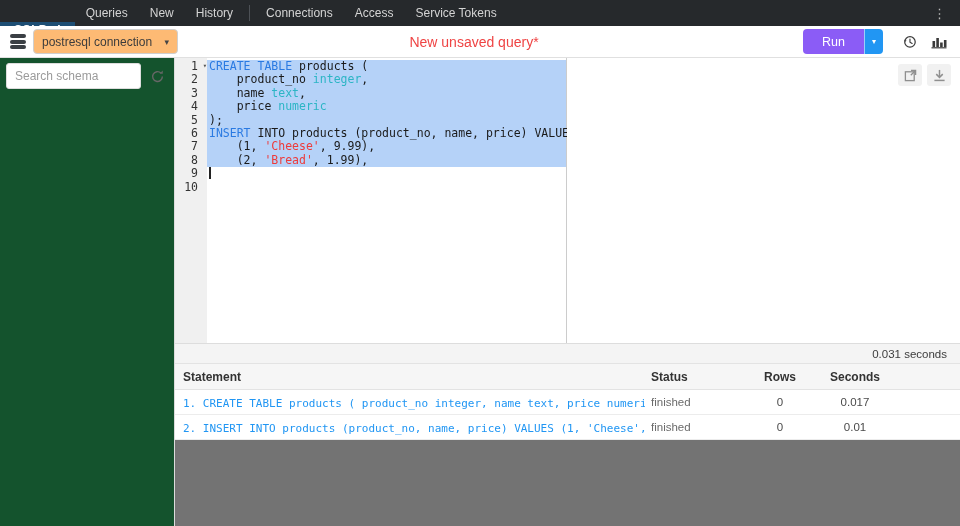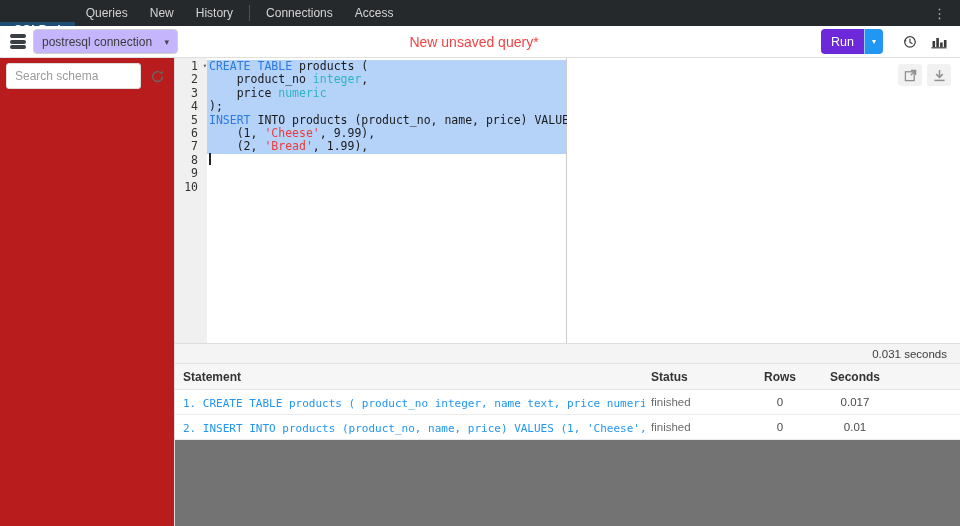--- a/index.html
+++ b/index.html
@@ -17,40 +17,40 @@
   .nav-spacer { flex:1; }
   .kebab { display:flex; align-items:center; padding:0 14px; color:#b9b9b9; font-size:13px;
            cursor:pointer; letter-spacing:0; }
 
   
   .toolbar { height:32px; background:#fff; border-bottom:1px solid #e0e0e0; display:flex;
              align-items:center; padding:0 10px; flex-shrink:0; position:relative; }
   .db-icon { width:16px; height:15px; margin-right:7px; display:flex; flex-direction:column;
              justify-content:space-between; }
   .db-icon span { display:block; height:4px; background:#3a3f44; border-radius:2px; }
-  .conn-select { width:145px; height:25px; border:1px solid #cfcfcf; border-radius:4px; background:#c4b5fd;
+  .conn-select { width:145px; height:25px; border:1px solid #cfcfcf; border-radius:4px; background:#fdba74;
                  display:flex; align-items:center; padding:0 8px; font-size:12px; color:#3c3c3c;
                  cursor:pointer; justify-content:space-between;text-align:center; }
   .caret-down { font-size:9px; color:#444; }
   .query-title { position:absolute; left:0; right:12px; text-align:center; color:#ef4444;
                  font-size:14px; pointer-events:none; }
   .toolbar-right { margin-left:auto; display:flex; align-items:center; }
   .run-group { display:flex; height:25px; border-radius:4px; overflow:hidden; }
-  .run-btn { background:#6d28d9; color:#fff; font-size:12.5px; border:none; padding:0 10px;
+  .run-btn { background:#8b5cf6; color:#fff; font-size:12.5px; border:none; padding:0 19px;
              cursor:pointer; display:flex; align-items:center; }
   .run-caret { background:#2196f3; color:#fff; border:none; border-left:1px solid rgba(255,255,255,.55);
                width:19px; cursor:pointer; display:flex; align-items:center; justify-content:center;
                font-size:8px; }
   .icon-btn { background:transparent; border:none; cursor:pointer; padding:3px; display:flex;
               align-items:center; justify-content:center; }
   .tb-icons { display:flex; align-items:center; gap:8px; margin-left:16px; }
 
   
   .body { flex:1; display:flex; min-height:0; }
-  .sidebar { width:175px; border-right:1px solid #dcdcdc; background:#b91c1c; flex-shrink:0;
+  .sidebar { width:175px; border-right:1px solid #dcdcdc; background:#14532d; flex-shrink:0;
              padding:5px 6px; }
   .schema-row { display:flex; align-items:center; }
   .schema-search { width:135px; height:26px; border:1px solid #ddd; border-radius:3px; padding:0 8px;
                    font-size:12px; color:#333; font-family:"Liberation Sans", sans-serif; outline:none; }
   .schema-search::placeholder { color:#9b9b9b; }
   .refresh-btn { background:none; border:none; cursor:pointer; margin-left:7px; padding:2px; }
 
   .main { flex:1; display:flex; flex-direction:column; min-width:0; }
   .split-top { height:286px; display:flex; flex-shrink:0; border-bottom:1px solid #ddd; }
 
@@ -104,20 +104,21 @@
 <div class="app">
 
   <div class="navbar">
     <div class="brand">SQLPad</div>
     <div class="nav-item">Queries</div>
     <div class="nav-item">New</div>
     <div class="nav-item">History</div>
     <div class="nav-divider"></div>
     <div class="nav-item">Connections</div>
     <div class="nav-item">Access</div>
+    <div class="nav-item">Service Tokens</div>
     <div class="nav-spacer"></div>
     <div class="kebab">⋮</div>
   </div>
 
   <div class="toolbar">
     <div class="db-icon">
       <span></span>
         <span></span>
         <span></span>
     </div>
@@ -182,20 +183,21 @@
             <div class="gutter-cell">5</div>
             <div class="gutter-cell">6</div>
             <div class="gutter-cell">7</div>
             <div class="gutter-cell">8</div>
             <div class="gutter-cell">9</div>
             <div class="gutter-cell">10</div>
           </div>
           <div class="code-area">
             <div class="code-line sel"><span class="tok-kw">CREATE TABLE</span><span> products (</span></div>
             <div class="code-line sel"><span>    product_no </span><span class="tok-ty">integer</span><span>,</span></div>
+            <div class="code-line sel"><span>    name </span><span class="tok-ty">text</span><span>,</span></div>
             <div class="code-line sel"><span>    price </span><span class="tok-ty">numeric</span></div>
             <div class="code-line sel"><span>);</span></div>
             <div class="code-line sel"><span class="tok-kw">INSERT</span><span> INTO products (product_no, name, price) VALUES</span></div>
             <div class="code-line sel"><span>    (1, </span><span class="tok-st">'Cheese'</span><span>, 9.99),</span></div>
             <div class="code-line sel"><span>    (2, </span><span class="tok-st">'Bread'</span><span>, 1.99),</span></div>
             <div class="code-line"><span class="cursor-bar"></span></div>
           </div>
         </div>
 
         <div class="right-panel">

